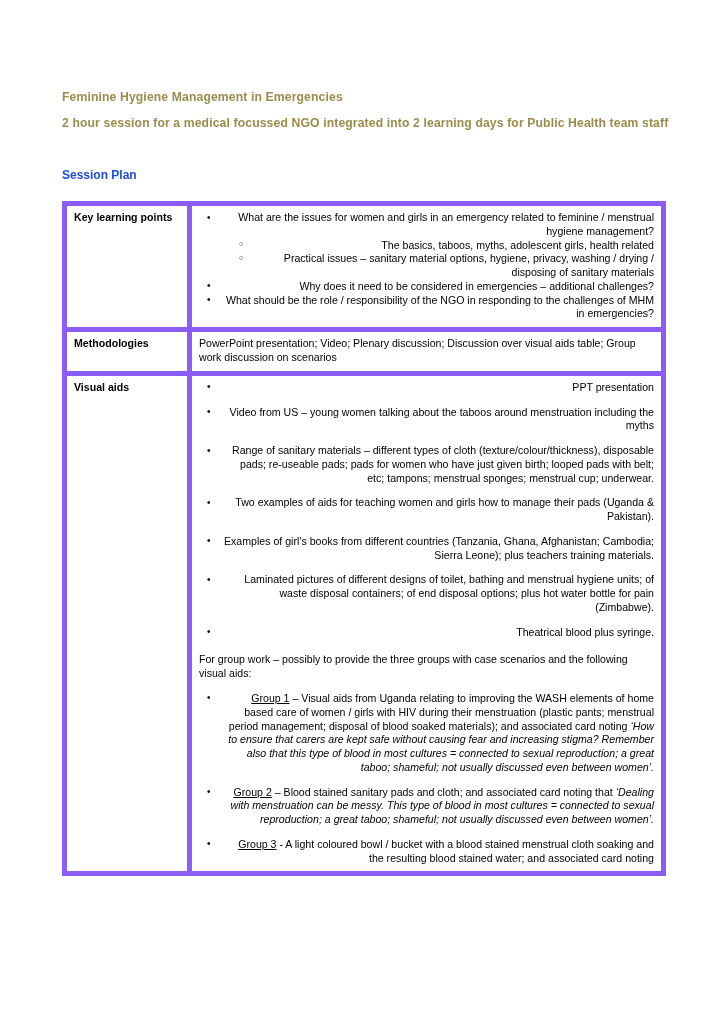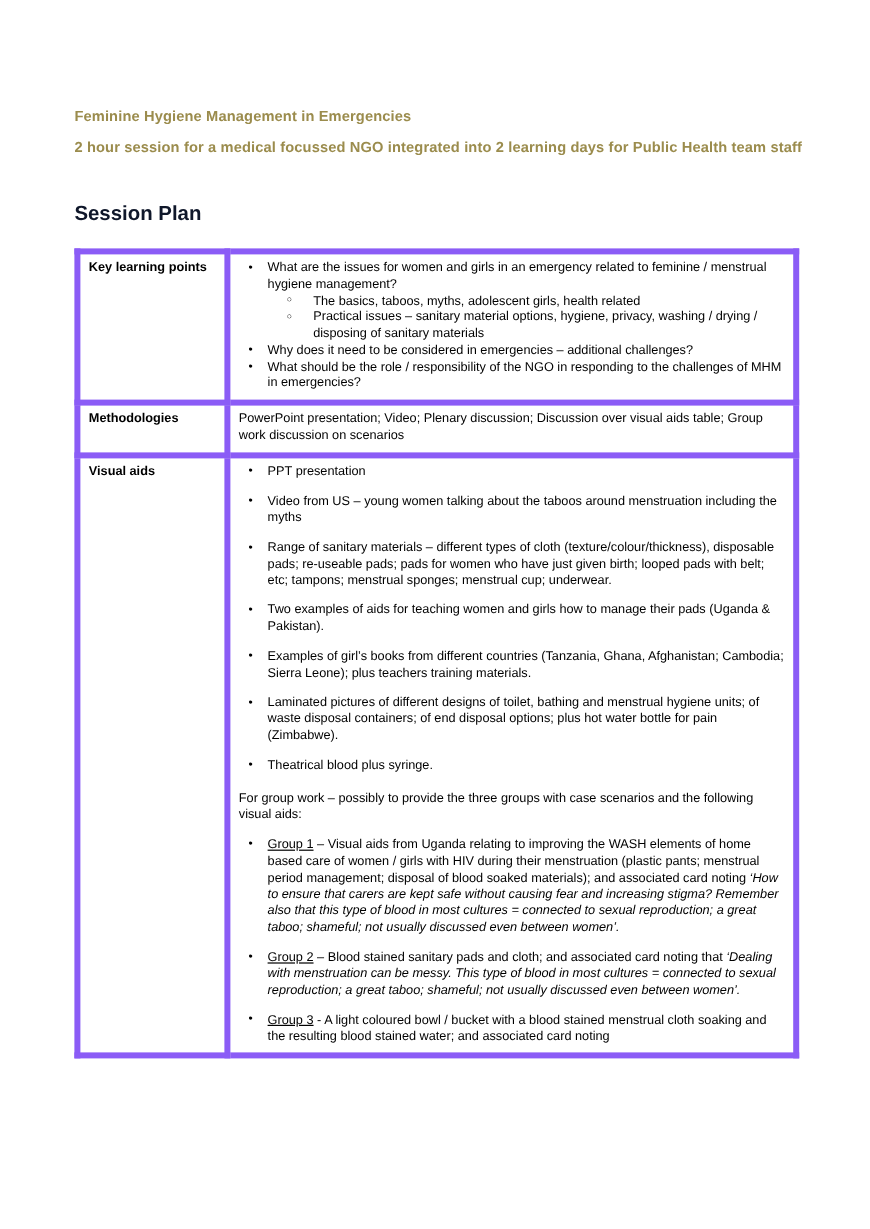--- a/index.html
+++ b/index.html
@@ -37,23 +37,23 @@
   .doc-subtitle {
     font-size: 12.2px;
     font-weight: bold;
     color: #9b8c4d;
     line-height: 1.35;
     margin: 0 0 0 0;
     width: 610px;
     letter-spacing: 0.01em;
   }
   .section-heading {
-    font-size: 17px;
-    font-weight: bold;
-    color: #0f172a;
+    font-size: 12px;
+    font-weight: bold;
+    color: #1d4ed8;
     margin: 37px 0 19px 0;
   }
 
   
   table.plan {
     border-collapse: collapse;
     width: 561px;
     table-layout: fixed;
     font-size: 10.6px;
   }
@@ -77,20 +77,21 @@
   
   ul.b1 {
     margin: 0;
     padding: 0 0 0 24px;
     list-style: none;
   }
   ul.b1 > li {
     position: relative;
     line-height: 1.30;
     margin: 0 0 0 0;
+    text-align: right;
   }
   ul.b1 > li::before {
     content: "\2022";
     position: absolute;
     left: -16px;
     top: -0.5px;
     font-size: 10px;
   }
   ul.b2 {
     margin: 0;

